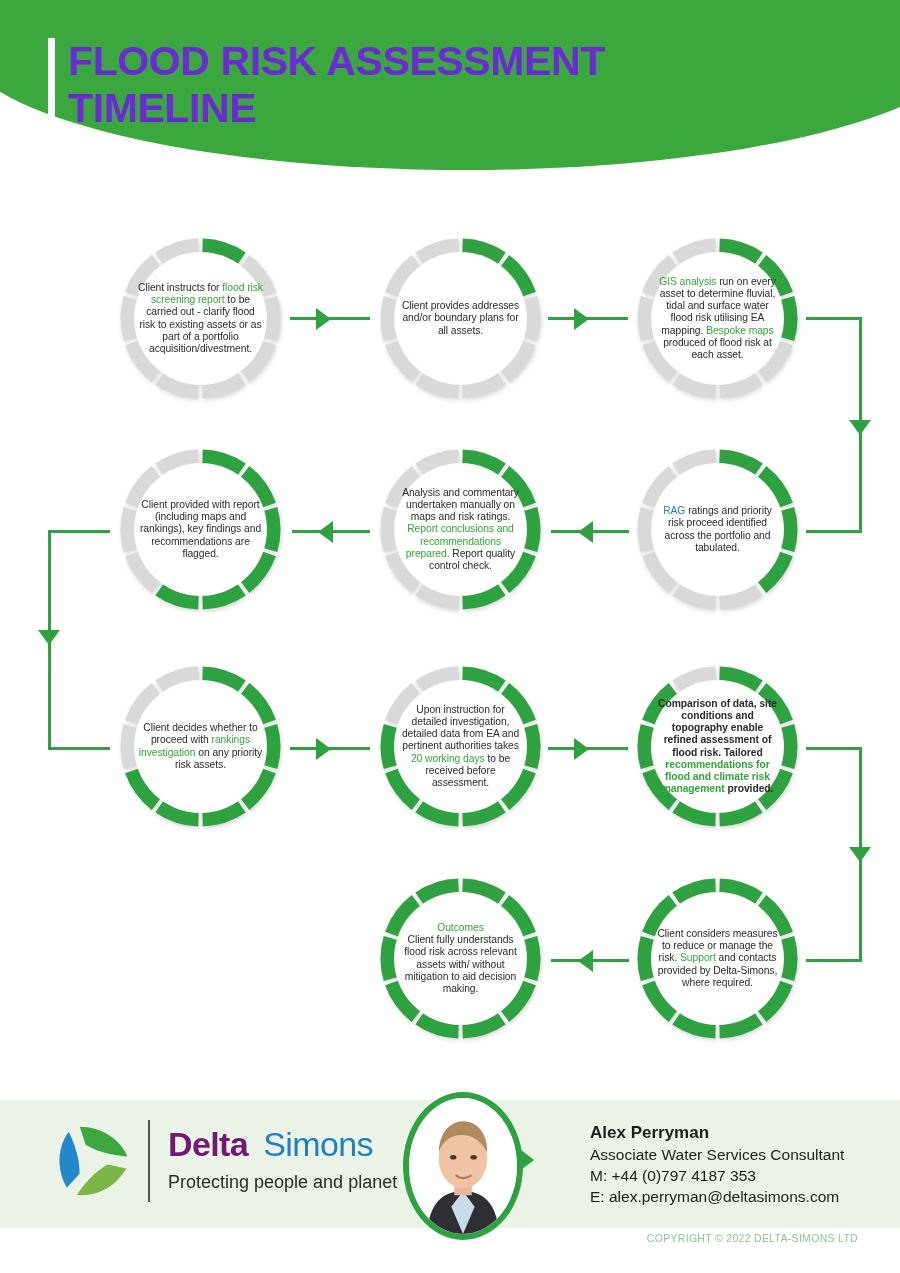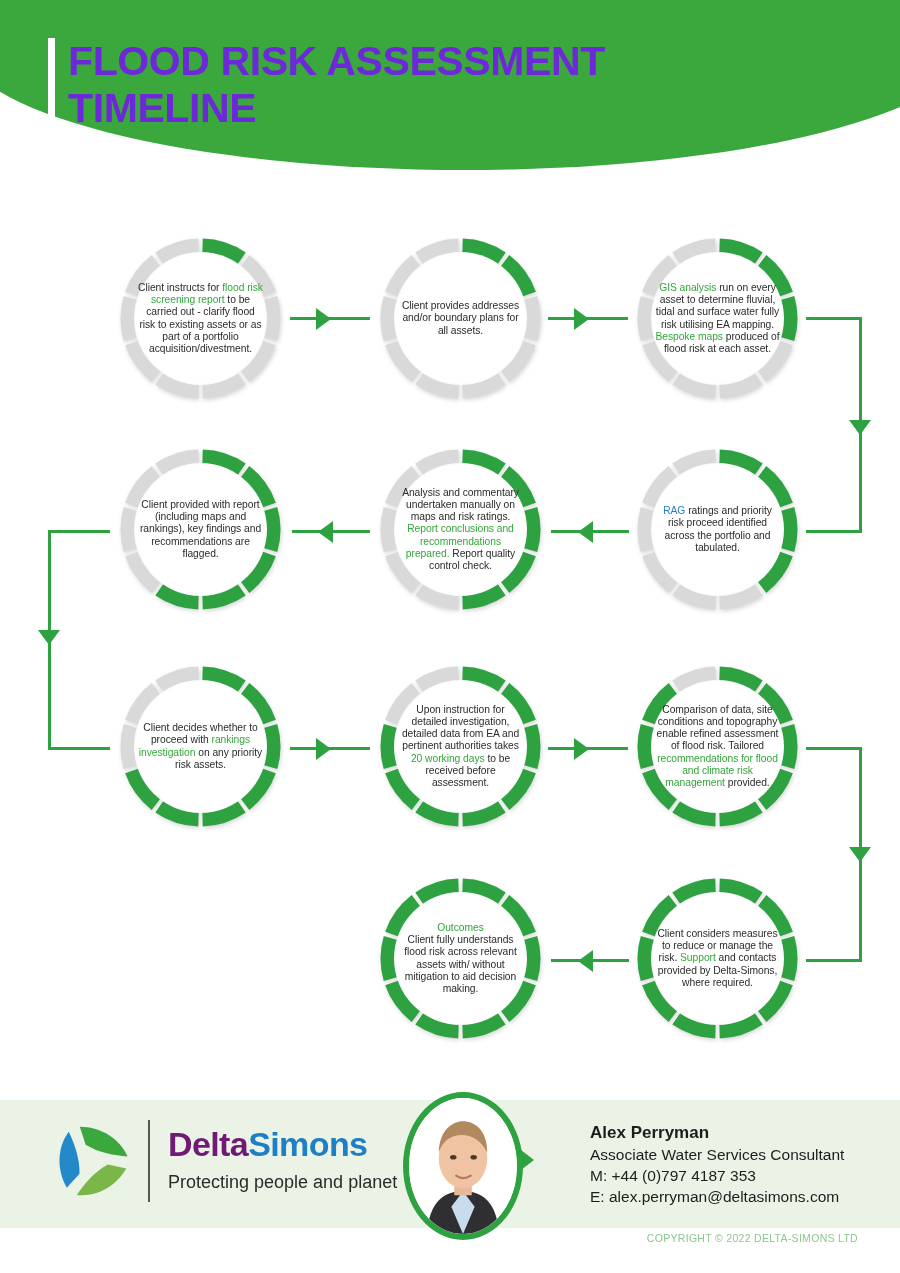--- a/index.html
+++ b/index.html
@@ -42,21 +42,21 @@
   .arrow.right{border-left:15px solid #2ea141;border-top:11px solid transparent;border-bottom:11px solid transparent;}
   .arrow.left{border-right:15px solid #2ea141;border-top:11px solid transparent;border-bottom:11px solid transparent;}
   .arrow.down{border-top:15px solid #2ea141;border-left:11px solid transparent;border-right:11px solid transparent;}
 
   
   .footer{position:absolute;left:0;top:1100px;width:900px;height:128px;background:#eaf3e6;}
   .logo-mark{position:absolute;left:48px;top:1118px;width:86px;height:86px;}
   .logo-div{position:absolute;left:148px;top:1120px;width:2px;height:82px;background:#555;}
   .logo-word{position:absolute;left:168px;top:1125px;font-size:34px;font-weight:bold;letter-spacing:-0.6px;}
   .logo-word .d{color:#701a75;}
-  .logo-word .s{color:#1f7fc4;font-weight:bold;}
+  .logo-word .s{color:#1f7fc4;font-weight:normal;margin-left:15px;}
   .logo-tag{position:absolute;left:168px;top:1172px;font-size:18px;color:#2b2b2b;}
 
   .portrait-wrap{position:absolute;left:403px;top:1092px;width:120px;height:148px;}
   .portrait-point{position:absolute;left:508px;top:1140px;width:0;height:0;
      border-left:26px solid #2ea141;border-top:20px solid transparent;border-bottom:20px solid transparent;}
   .portrait{position:absolute;left:0;top:0;width:120px;height:148px;border-radius:50%/50%;
      border:6px solid #2ea141;background:#ffffff;overflow:hidden;box-sizing:border-box;}
 
   .contact{position:absolute;left:590px;top:1122px;color:#1d1d1d;}
   .contact .nm{font-size:17px;font-weight:bold;line-height:22px;}
@@ -124,21 +124,21 @@
           <path d="M167.86459622298372 119.3361255800204 A80 80 0 0 1 141.3116131121014 155.88317146841524 L130.32900016187858 141.62195788802183 A62 62 0 0 0 150.9075620728124 113.29799732451582 Z" fill="#d9d9d9"></path>
           <path d="M137.69736027399503 158.5090798622636 A80 80 0 0 1 94.7337310978855 172.46880920322835 L94.23114160086126 154.47582713250196 A62 62 0 0 0 127.52795421234615 143.6570368932543 Z" fill="#d9d9d9"></path>
           <path d="M90.2662689021145 172.46880920322835 A80 80 0 0 1 47.30263972600497 158.5090798622636 L57.472045787653855 143.65703689325431 A62 62 0 0 0 90.76885839913875 154.47582713250196 Z" fill="#d9d9d9"></path>
           <path d="M43.68838688789859 155.88317146841524 A80 80 0 0 1 17.135403777016265 119.33612558002041 L34.0924379271876 113.29799732451582 A62 62 0 0 0 54.67099983812141 141.62195788802183 Z" fill="#d9d9d9"></path>
           <path d="M15.754882036795394 115.08731654743012 A80 80 0 0 1 15.754882036795394 69.9126834525699 L33.02253357851643 74.99482967574167 A62 62 0 0 0 33.02253357851644 110.00517032425834 Z" fill="#d9d9d9"></path>
           <path d="M17.13540377701625 65.66387441997963 A80 80 0 0 1 43.688386887898574 29.11682853158475 L54.670999838121396 43.37804211197818 A62 62 0 0 0 34.09243792718759 71.70200267548422 Z" fill="#d9d9d9"></path>
           <path d="M47.30263972600496 26.490920137736396 A80 80 0 0 1 90.26626890211448 12.531190796771654 L90.76885839913872 30.52417286749803 A62 62 0 0 0 57.47204578765385 41.34296310674571 Z" fill="#d9d9d9"></path>
         </svg>
       </div>
       <div class="inner">
-        <div class="txt"><span class="hl">GIS analysis</span><span> run on every asset to determine fluvial, tidal and surface water fully risk utilising EA mapping. </span><span class="hl">Bespoke maps</span><span> produced of flood risk at each asset.</span></div>
+        <div class="txt"><span class="hl">GIS analysis</span><span> run on every asset to determine fluvial, tidal and surface water flood risk utilising EA mapping. </span><span class="hl">Bespoke maps</span><span> produced of flood risk at each asset.</span></div>
       </div>
     </div>
     <div class="node" style="left: 625px; top: 262px;">
       <div class="ring">
         <svg width="185" height="185" viewBox="0 0 185 185">
           <path d="M94.7337310978855 12.531190796771654 A80 80 0 0 1 137.69736027399503 26.490920137736396 L127.52795421234615 41.34296310674571 A62 62 0 0 0 94.23114160086126 30.52417286749803 Z" fill="#2ea141"></path>
           <path d="M141.3116131121014 29.116828531584744 A80 80 0 0 1 167.86459622298372 65.6638744199796 L150.9075620728124 71.70200267548418 A62 62 0 0 0 130.32900016187858 43.378042111978175 Z" fill="#2ea141"></path>
           <path d="M169.24511796320462 69.9126834525699 A80 80 0 0 1 169.24511796320462 115.0873165474301 L151.97746642148357 110.00517032425833 A62 62 0 0 0 151.97746642148357 74.99482967574167 Z" fill="#2ea141"></path>
           <path d="M167.86459622298372 119.3361255800204 A80 80 0 0 1 141.3116131121014 155.88317146841524 L130.32900016187858 141.62195788802183 A62 62 0 0 0 150.9075620728124 113.29799732451582 Z" fill="#2ea141"></path>
           <path d="M137.69736027399503 158.5090798622636 A80 80 0 0 1 94.7337310978855 172.46880920322835 L94.23114160086126 154.47582713250196 A62 62 0 0 0 127.52795421234615 143.6570368932543 Z" fill="#d9d9d9"></path>
@@ -222,21 +222,21 @@
           <path d="M43.68838688789859 155.88317146841524 A80 80 0 0 1 17.135403777016265 119.33612558002041 L34.0924379271876 113.29799732451582 A62 62 0 0 0 54.67099983812141 141.62195788802183 Z" fill="#2ea141"></path>
           <path d="M15.754882036795394 115.08731654743012 A80 80 0 0 1 15.754882036795394 69.9126834525699 L33.02253357851643 74.99482967574167 A62 62 0 0 0 33.02253357851644 110.00517032425834 Z" fill="#2ea141"></path>
           <path d="M17.13540377701625 65.66387441997963 A80 80 0 0 1 43.688386887898574 29.11682853158475 L54.670999838121396 43.37804211197818 A62 62 0 0 0 34.09243792718759 71.70200267548422 Z" fill="#d9d9d9"></path>
           <path d="M47.30263972600496 26.490920137736396 A80 80 0 0 1 90.26626890211448 12.531190796771654 L90.76885839913872 30.52417286749803 A62 62 0 0 0 57.47204578765385 41.34296310674571 Z" fill="#d9d9d9"></path>
         </svg>
       </div>
       <div class="inner">
         <div class="txt"><span>Upon instruction for detailed investigation, detailed data from EA and pertinent authorities takes </span><span class="hl">20 working days</span><span> to be received before assessment.</span></div>
       </div>
     </div>
-    <div class="node" style="left: 625px; top: 479px;">
+    <div class="node" style="left: 625px; top: 479px; font-weight: bold;">
       <div class="ring">
         <svg width="185" height="185" viewBox="0 0 185 185">
           <path d="M94.7337310978855 12.531190796771654 A80 80 0 0 1 137.69736027399503 26.490920137736396 L127.52795421234615 41.34296310674571 A62 62 0 0 0 94.23114160086126 30.52417286749803 Z" fill="#2ea141"></path>
           <path d="M141.3116131121014 29.116828531584744 A80 80 0 0 1 167.86459622298372 65.6638744199796 L150.9075620728124 71.70200267548418 A62 62 0 0 0 130.32900016187858 43.378042111978175 Z" fill="#2ea141"></path>
           <path d="M169.24511796320462 69.9126834525699 A80 80 0 0 1 169.24511796320462 115.0873165474301 L151.97746642148357 110.00517032425833 A62 62 0 0 0 151.97746642148357 74.99482967574167 Z" fill="#2ea141"></path>
           <path d="M167.86459622298372 119.3361255800204 A80 80 0 0 1 141.3116131121014 155.88317146841524 L130.32900016187858 141.62195788802183 A62 62 0 0 0 150.9075620728124 113.29799732451582 Z" fill="#2ea141"></path>
           <path d="M137.69736027399503 158.5090798622636 A80 80 0 0 1 94.7337310978855 172.46880920322835 L94.23114160086126 154.47582713250196 A62 62 0 0 0 127.52795421234615 143.6570368932543 Z" fill="#2ea141"></path>
           <path d="M90.2662689021145 172.46880920322835 A80 80 0 0 1 47.30263972600497 158.5090798622636 L57.472045787653855 143.65703689325431 A62 62 0 0 0 90.76885839913875 154.47582713250196 Z" fill="#2ea141"></path>
           <path d="M43.68838688789859 155.88317146841524 A80 80 0 0 1 17.135403777016265 119.33612558002041 L34.0924379271876 113.29799732451582 A62 62 0 0 0 54.67099983812141 141.62195788802183 Z" fill="#2ea141"></path>
           <path d="M15.754882036795394 115.08731654743012 A80 80 0 0 1 15.754882036795394 69.9126834525699 L33.02253357851643 74.99482967574167 A62 62 0 0 0 33.02253357851644 110.00517032425834 Z" fill="#2ea141"></path>

